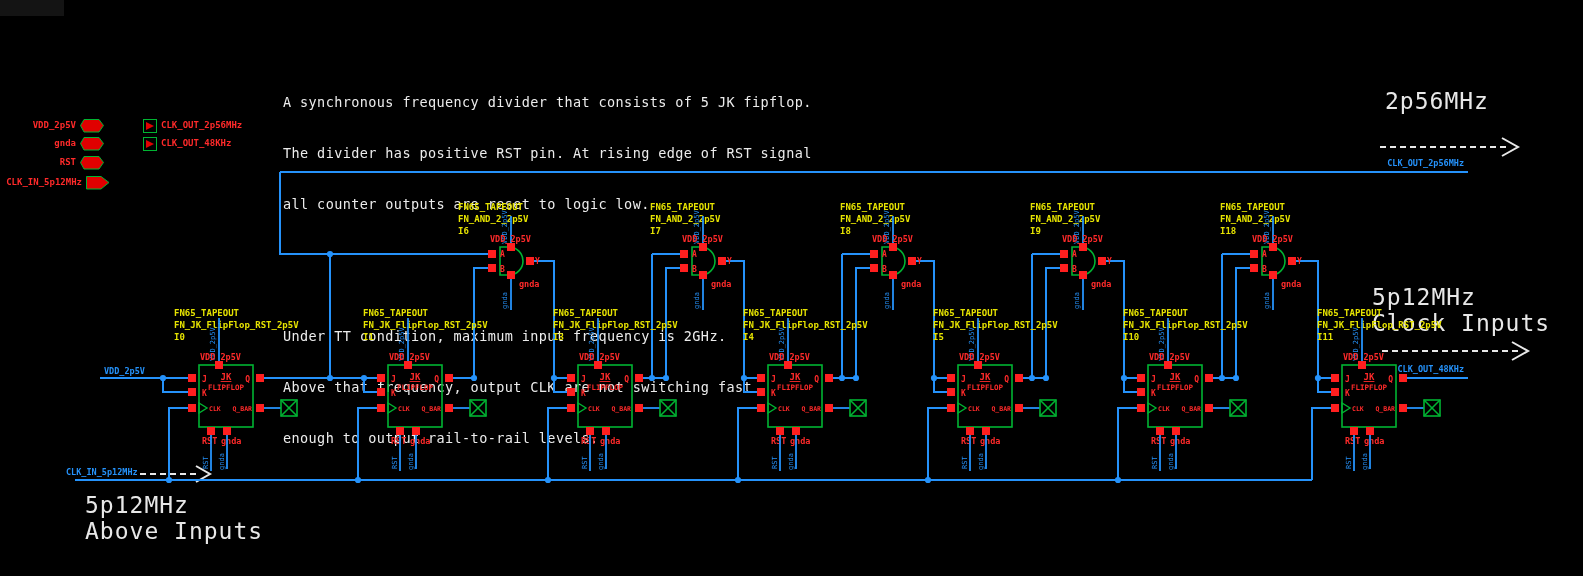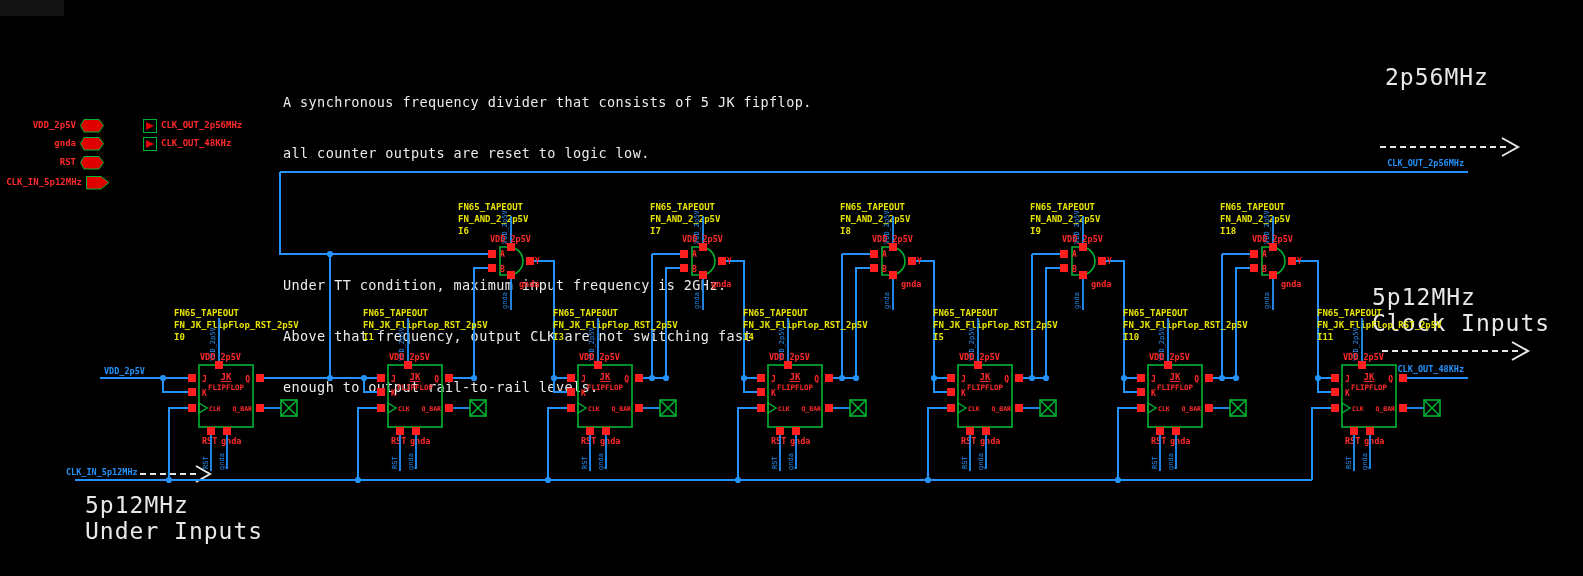--- a/index.html
+++ b/index.html
@@ -51,32 +51,33 @@
 </head>
 <body>
 
 <div id="canvas">
 
   <div id="corner"></div>
 
   <div id="annotation">
     <div class="para1">
       <div>A synchronous frequency divider that consists of 5 JK fipflop.</div>
+      <div>The divider has positive RST pin. At rising edge of RST signal</div>
       <div>all counter outputs are reset to logic low.</div>
     </div>
     <div class="para2">
       <div>Under TT condition, maximum input frequency is 2GHz.</div>
       <div>Above that frequency, output CLK are not switching fast</div>
       <div>enough to output rail-to-rail levels.</div>
     </div>
   </div>
 
-  <div class="biglabel" style="left:1385px;top:64px;"><span>2p56MHz</span><br></div>
+  <div class="biglabel" style="left:1385px;top:88px;"><span>2p56MHz</span><br></div>
   <div class="biglabel" style="left:1372px;top:284px;"><span>5p12MHz</span><br><span>Clock Inputs</span></div>
-  <div class="biglabel" style="left:85px;top:492px;"><span>5p12MHz</span><br><span>Under Inputs</span></div>
+  <div class="biglabel" style="left:85px;top:492px;"><span>5p12MHz</span><br><span>Above Inputs</span></div>
 
   <div class="iorow" style="left:0;top:119px;">
     <span class="iolabel rt" style="left:0;width:76px;">VDD_2p5V</span>
     <svg class="pinglyph" style="left:80px;" width="25" height="14">
         <polygon points="4,0.5 19,0.5 23.5,6.5 19,13 4,13 0.5,6.5" fill="#e00000" stroke="#00b432" stroke-width="1"></polygon>
       </svg>
   </div>
   <div class="iorow" style="left:0;top:137px;">
     <span class="iolabel rt" style="left:0;width:76px;">gnda</span>
     <svg class="pinglyph" style="left:80px;" width="25" height="14">

